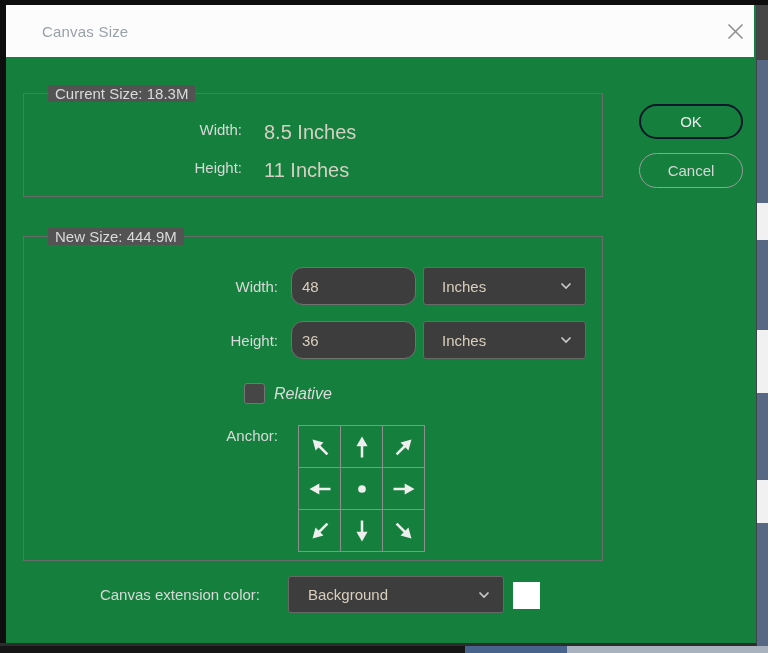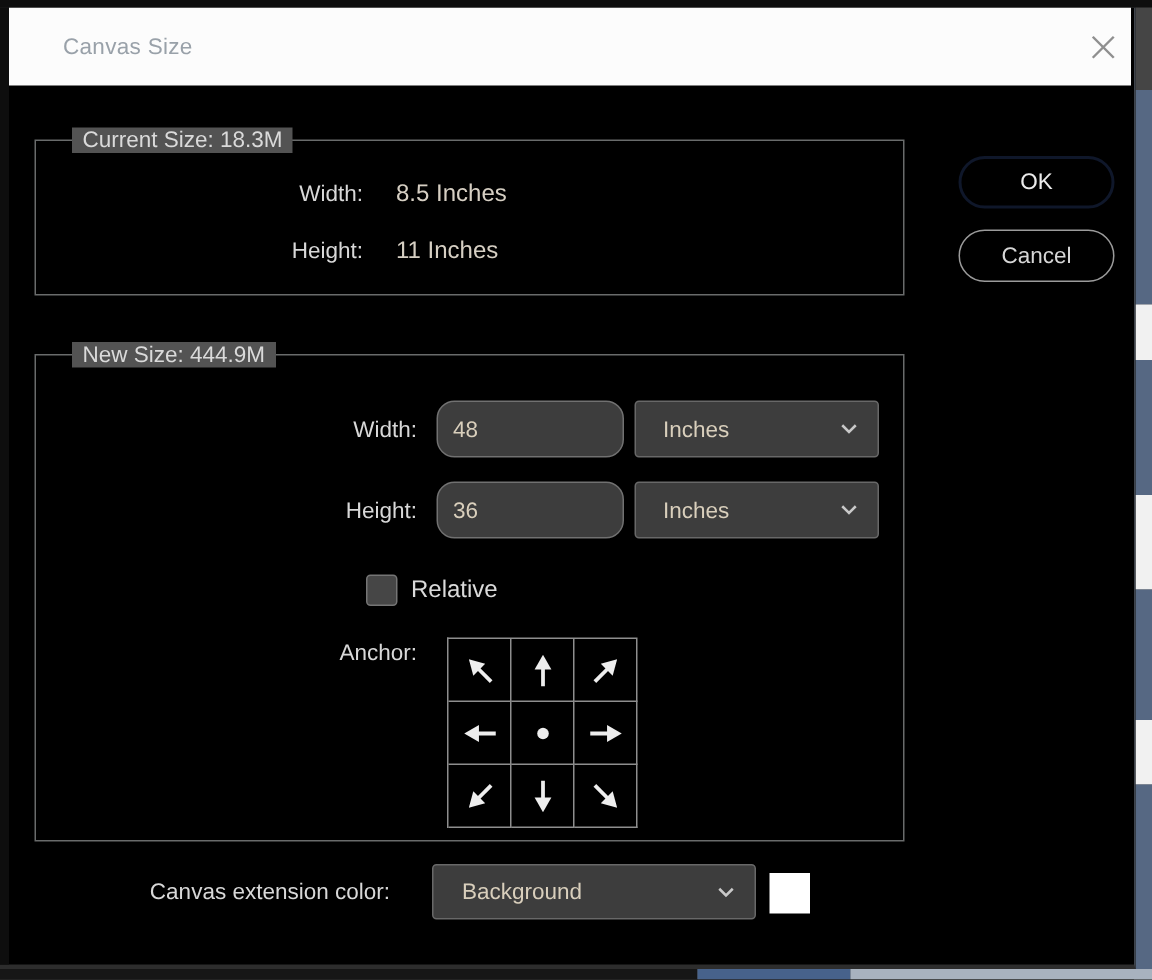--- a/index.html
+++ b/index.html
@@ -26,21 +26,21 @@
   .backdrop-bottom { position:absolute; left:0; top:646px; width:768px; height:7px; display:flex; z-index:0; }
   .bb-black { width:465px; background:#161616; }
   .bb-blue  { width:102px; background:#47628b; }
   .bb-light { flex:1; background:#a8b2bf; }
 
   .frame-top { position:absolute; left:0; top:0; width:768px; height:5px; background:#0e0e0e; z-index:3; }
 
   
   .dialog {
     position:absolute; left:0; top:5px; width:757px; height:641px;
-    background:#000000; z-index:2;
+    background:#15803d; z-index:2;
     border-right:1px solid #3f444c;
     border-bottom:3px solid #2d2d2d;
   }
   .frame-left { position:absolute; left:0; top:0; width:6px; height:100%; background:#0e0e0e; }
 
   .titlebar {
     position:absolute; left:6px; top:0; width:748px; height:52px;
     background:#fcfcfc; display:flex; align-items:center;
   }
   .titlebar .title { margin-left:36px; font-size:15px; color:#99a1a9; letter-spacing:0.2px; }
@@ -53,21 +53,21 @@
   .group { position:absolute; border:1px solid #696b6b; }
   .group-legend {
     position:absolute; top:-9px; left:24px; padding:0 7px;
     background:#535353; font-size:15px; color:#dadada; white-space:nowrap;
   }
   .group-current { left:23px; top:88px; width:580px; height:104px; }
   .group-new     { left:23px; top:231px; width:580px; height:325px; }
 
   .cs-row { position:absolute; left:0; display:flex; width:100%; }
   .cs-row .lbl { width:218px; text-align:right; font-size:15px; color:#d8d8d8; }
-  .cs-row .val { margin-left:22px; font-size:16px; color:#d6cfc3; }
+  .cs-row .val { margin-left:22px; font-size:20px; color:#d6cfc3; }
   .cs-row1 { top:27px; }
   .cs-row2 { top:65px; }
 
   .ns-label { position:absolute; left:0; width:254px; text-align:right; font-size:15px; color:#d8d8d8; }
   .ns-label-width  { top:41px; }
   .ns-label-height { top:95px; }
 
   .field {
     position:absolute; left:267px; width:125px; height:38px;
     background:#3d3d3d; border:1px solid #717171; border-radius:12px;
@@ -80,21 +80,21 @@
   .dd {
     position:absolute; height:38px; background:#3d3d3d; border:1px solid #686868;
     border-radius:3px; display:flex; align-items:center; cursor:pointer;
   }
   .dd .dd-text { font-size:15px; color:#d9cfbc; }
   .dd .dd-chevron { position:absolute; right:13px; top:50%; transform:translateY(-50%); }
   .dd-unit { left:399px; width:163px; padding-left:18px; }
   .dd-unit-width  { top:30px; }
   .dd-unit-height { top:84px; }
 
-  .relative-row { position:absolute; left:220px; top:146px; display:flex; align-items:center; }
+  .relative-row { position:absolute; left:220px; top:146px; display:flex; align-items:center;font-style:italic; }
   .checkbox {
     width:21px; height:21px; background:#464646; border:1px solid #757575;
     border-radius:3px; cursor:pointer;
   }
   .relative-label { margin-left:9px; font-size:16px; color:#dadada; }
 
   .anchor-label { top:190px; }
   .anchor-grid {
     position:absolute; left:274px; top:188px;
     display:grid; grid-template-columns:repeat(3,42px); grid-template-rows:repeat(3,42px);

